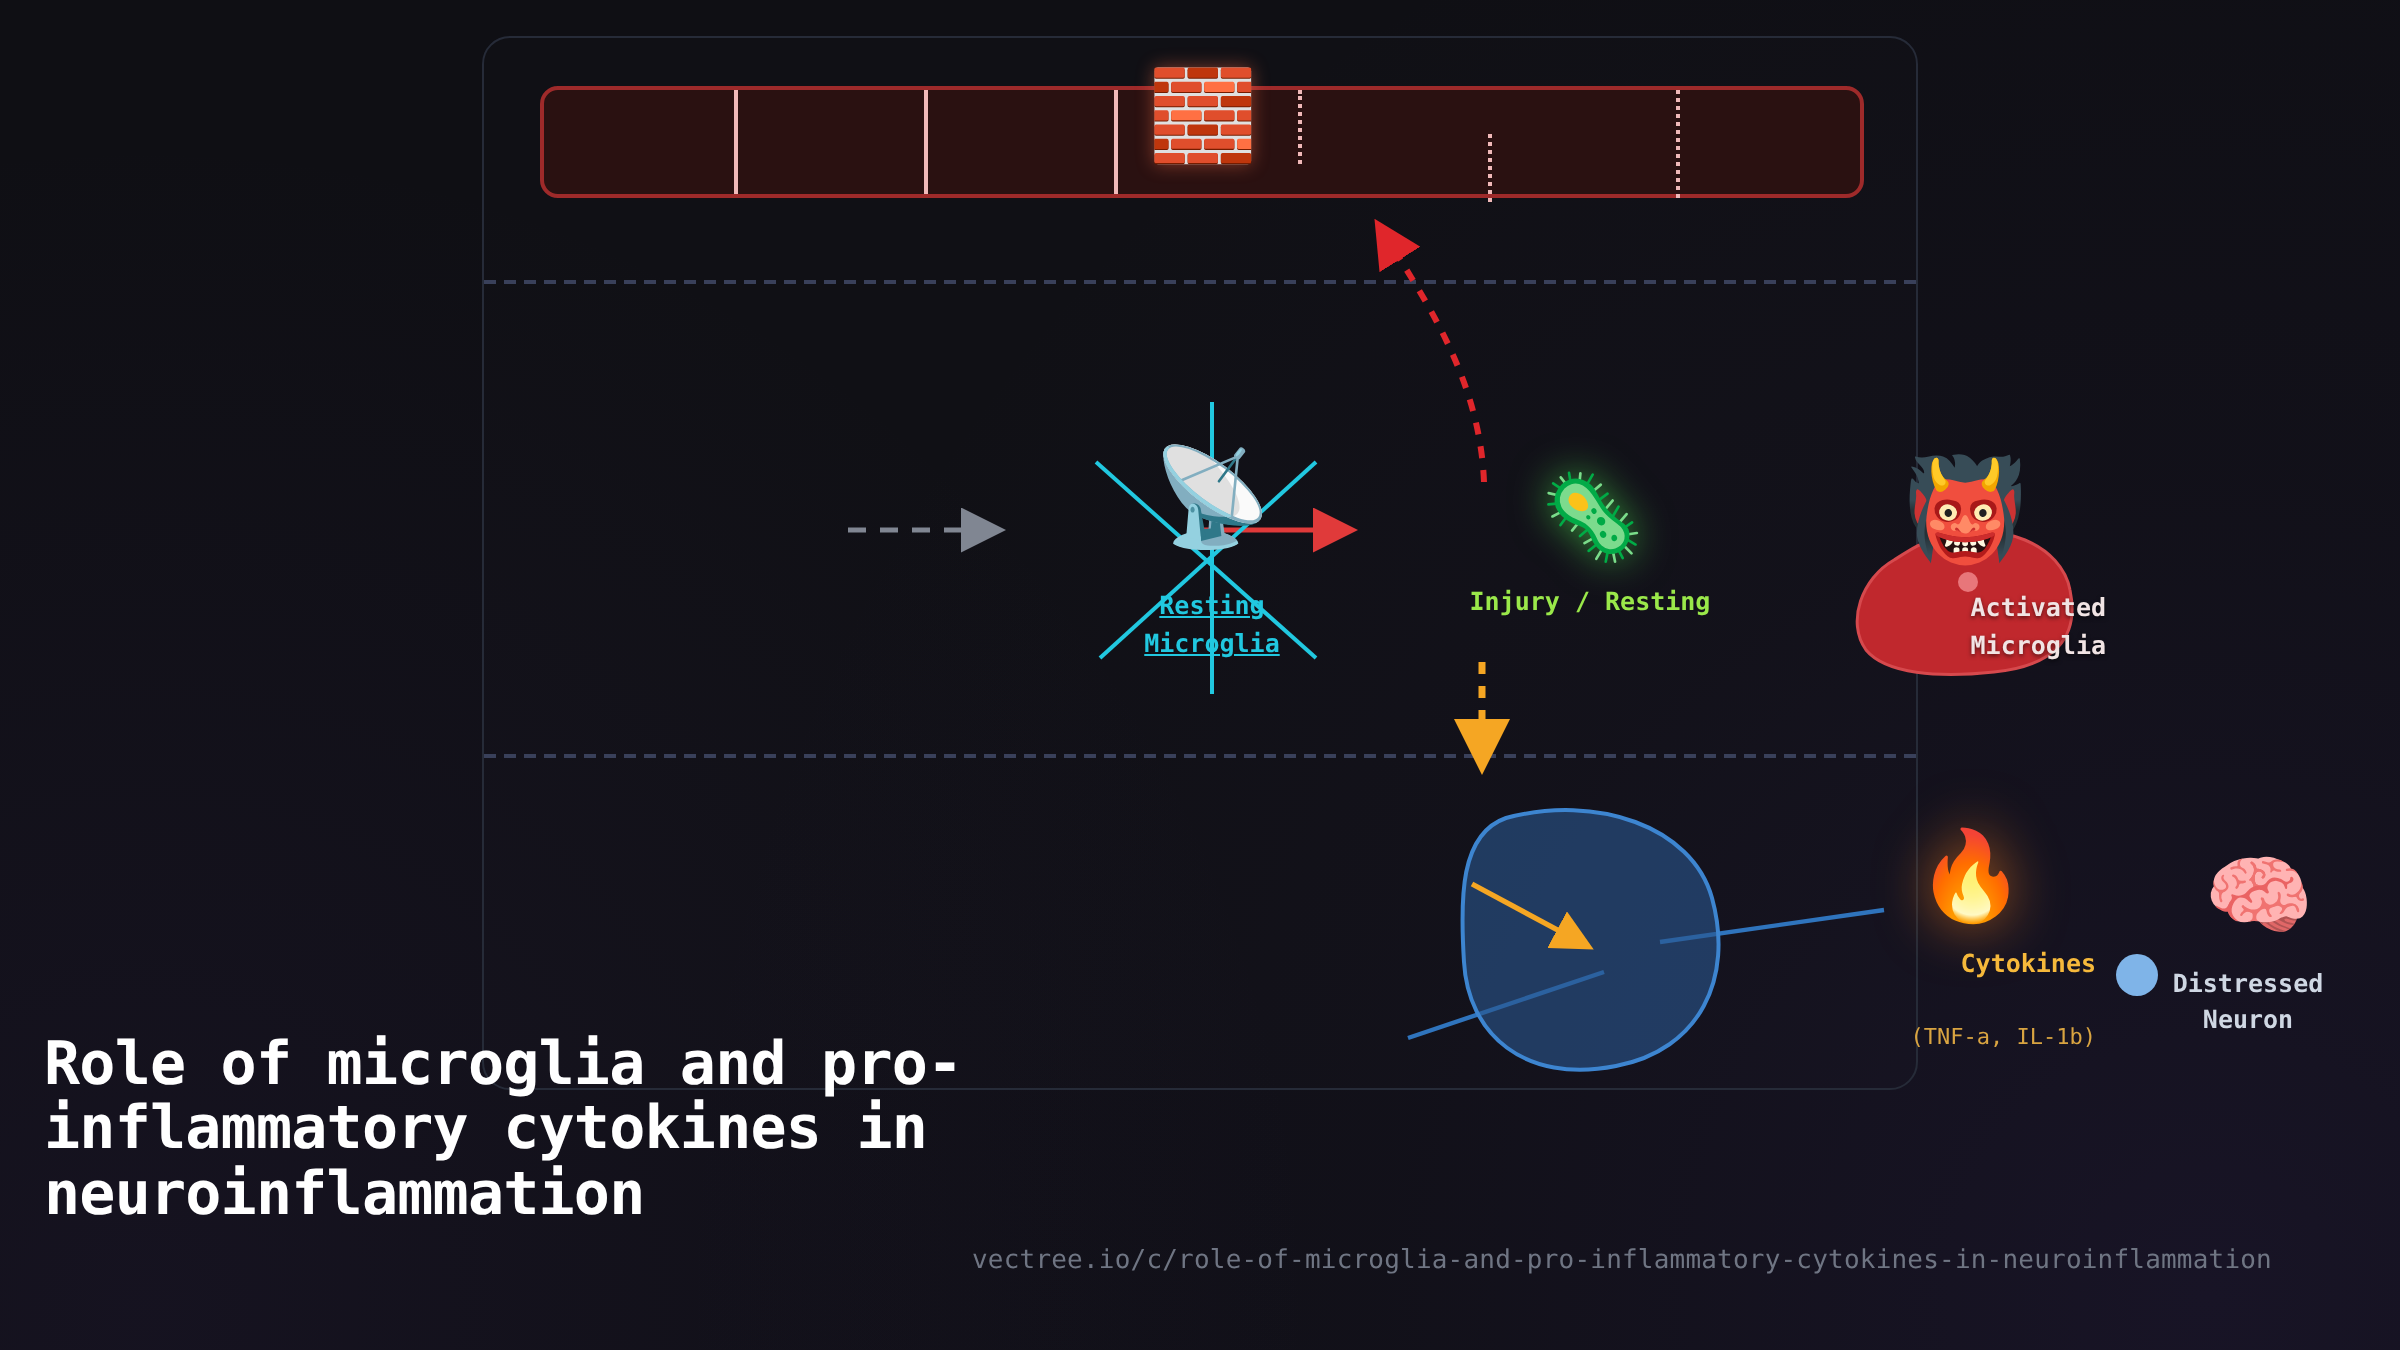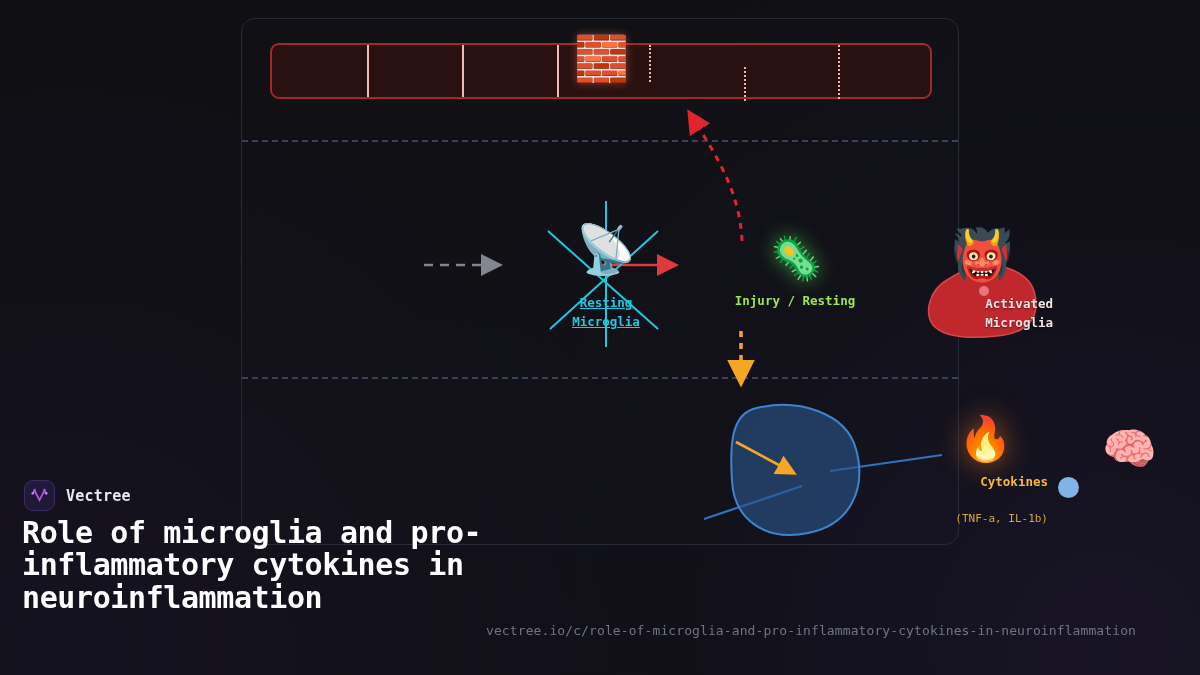--- a/index.html
+++ b/index.html
@@ -384,37 +384,23 @@
       <div id="activated-label">Activated
 Microglia</div>
     </div>
 
     <div id="cytokine-emoji">🔥</div>
     <div id="cytokine-label">Cytokines</div>
     <div id="cytokine-sub">(TNF-a, IL-1b)</div>
 
     <div id="neuron-emoji">🧠</div>
     <div id="neuron-nucleus"></div>
+    <div id="neuron-label">Distressed
+Neuron</div>
 
   </div>
 
-  <div id="brand">
-    <div id="brand-logo">
-      <svg width="19" height="19" viewBox="0 0 19 19">
-        <g stroke="#b558e8" stroke-width="1.7" fill="none" stroke-linecap="round">
-          <path d="M4.6,4.6 L9.5,14.2 L14.4,4.6"></path>
-          <path d="M4.6,4.6 L3.2,6.6"></path>
-          <path d="M14.4,4.6 L15.8,6.6"></path>
-        </g>
-        <circle cx="2.8" cy="7.3" r="1.35" fill="#d976f5"></circle>
-        <circle cx="16.2" cy="7.3" r="1.35" fill="#d976f5"></circle>
-        <circle cx="4.6" cy="3.9" r="1.15" fill="#b558e8"></circle>
-        <circle cx="14.4" cy="3.9" r="1.15" fill="#b558e8"></circle>
-      </svg>
-    </div>
-    <div id="brand-name">Vectree</div>
-  </div>
 
   <div id="headline">Role of microglia and pro-inflammatory cytokines in neuroinflammation</div>
 
   <div id="url">vectree.io/c/role-of-microglia-and-pro-inflammatory-cytokines-in-neuroinflammation</div>
 
 </div>
 
 </body></html>

